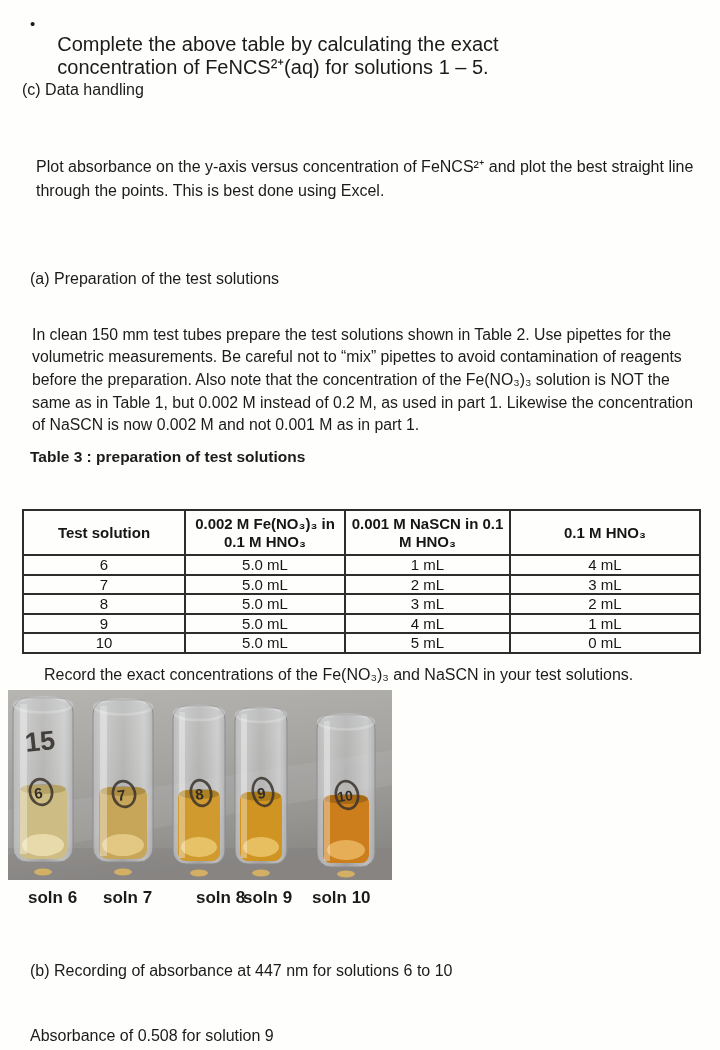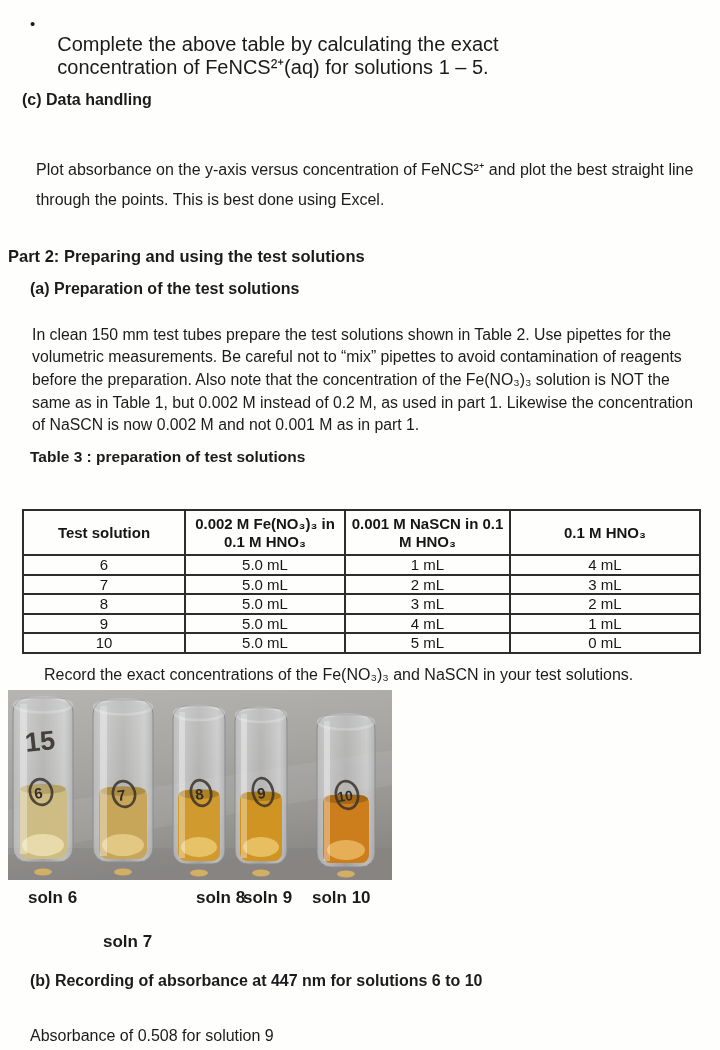--- a/index.html
+++ b/index.html
@@ -2,21 +2,21 @@
 <html><head>
 <meta charset="utf-8">
 <style>
   html,body{margin:0;padding:0;background:#ffffff;}
   .page{
     position:relative;width:720px;height:1050px;background:#fefefdff;
     font-family:"Liberation Sans",sans-serif;color:#1b1b1b;overflow:hidden;
   }
   .abs{position:absolute;}
   .para{font-size:20px;line-height:22.5px;}
-  .head{font-size:16px;font-weight:bold;margin-top:10px;}
+  .head{font-size:16px;font-weight:normal;}
   .bullet-row{display:flex;}
   .bullet-glyph{font-size:15px;margin-right:22px;line-height:22.5px;}
   .caption{font-size:15.5px;font-weight:bold;}
   table.t2{border-collapse:collapse;table-layout:fixed;}
   table.t2 th,table.t2 td{
     border:2px solid #2d2d2d;text-align:center;vertical-align:middle;
     font-family:"Liberation Sans",sans-serif;color:#161616;overflow:hidden;
   }
   table.t2 th{font-size:15px;font-weight:bold;line-height:17.5px;padding:4px 2px;}
   table.t2 td{font-size:15px;padding:0 2px;height:17.5px;line-height:17.5px;font-weight:normal;}
@@ -29,23 +29,22 @@
 
 <div class="page">
 
   <div class="abs bullet-row" style="left:30px;top:13px;width:530px;">
     <span class="bullet-glyph">•</span>
     <p class="para">Complete the above table by calculating the exact concentration of FeNCS²⁺(aq) for solutions 1 – 5.</p>
   </div>
 
   <div class="abs head" style="left:22px;top:81px;">(c) Data handling</div>
 
-  <p class="abs para" style="left:36px;top:139px;width:672px;font-size:16px;line-height:30px;">Plot absorbance on the y-axis versus concentration of FeNCS²⁺ and plot the best straight line through the points. This is best done using Excel.</p>
+  <p class="abs para" style="left:36px;top:139px;width:672px;font-size:16px;line-height:24px;">Plot absorbance on the y-axis versus concentration of FeNCS²⁺ and plot the best straight line through the points. This is best done using Excel.</p>
 
-  <div class="abs head" style="left:8px;top:237px;font-size:16.5px;">Part 2: Preparing and using the test solutions</div>
 
   <div class="abs head" style="left:30px;top:270px;">(a) Preparation of the test solutions</div>
 
   <p class="abs para" style="left:32px;top:308px;width:674px;font-size:15.8px;line-height:22.6px;">In clean 150 mm test tubes prepare the test solutions shown in Table 2. Use pipettes for the volumetric measurements. Be careful not to “mix” pipettes to avoid contamination of reagents before the preparation. Also note that the concentration of the Fe(NO₃)₃ solution is NOT the same as in Table 1, but 0.002 M instead of 0.2 M, as used in part 1. Likewise the concentration of NaSCN is now 0.002 M and not 0.001 M as in part 1.</p>
 
   <div class="abs caption" style="left:30px;top:448px;">Table 3 : preparation of test solutions</div>
 
   <table class="t2 abs" style="left:22px;top:477px;width:677px;margin-top:32px;">
     <colgroup>
         <col style="width:162px">
@@ -176,21 +175,21 @@
         <rect x="316" y="31" width="6" height="140" fill="#ffffff" opacity="0.35"></rect>
         <ellipse cx="338" cy="32" rx="28" ry="7.5" fill="#c6c8cb" opacity="0.3" stroke="#edeff1" stroke-width="2.5"></ellipse>
         <ellipse cx="339" cy="105" rx="11" ry="14" fill="none" stroke="#39332d" stroke-width="2.6" opacity="0.85" transform="rotate(-12 339 105)"></ellipse>
         <text x="330" y="112" font-size="14" font-weight="bold" fill="#332d27" transform="rotate(-8 330 112)" font-family="Liberation Sans, sans-serif">10</text>
         <ellipse cx="338" cy="184" rx="9" ry="3.5" fill="#e6b95e" opacity="0.8"></ellipse>
       </g>
     </svg>
   </div>
 
   <span class="abs soln-label" style="left:28px;top:888px;">soln 6</span>
-  <span class="abs soln-label" style="left:103px;top:932px;">soln 7</span>
+  <span class="abs soln-label" style="left:103px;top:888px;">soln 7</span>
   <span class="abs soln-label" style="left:196px;top:888px;">soln 8</span>
   <span class="abs soln-label" style="left:243px;top:888px;">soln 9</span>
   <span class="abs soln-label" style="left:312px;top:888px;">soln 10</span>
 
   <div class="abs head" style="left:30px;top:962px;">(b) Recording of absorbance at 447 nm for solutions 6 to 10</div>
 
   <div class="abs footnote" style="left:30px;top:1027px;">Absorbance of 0.508 for solution 9</div>
 
 </div>
 

